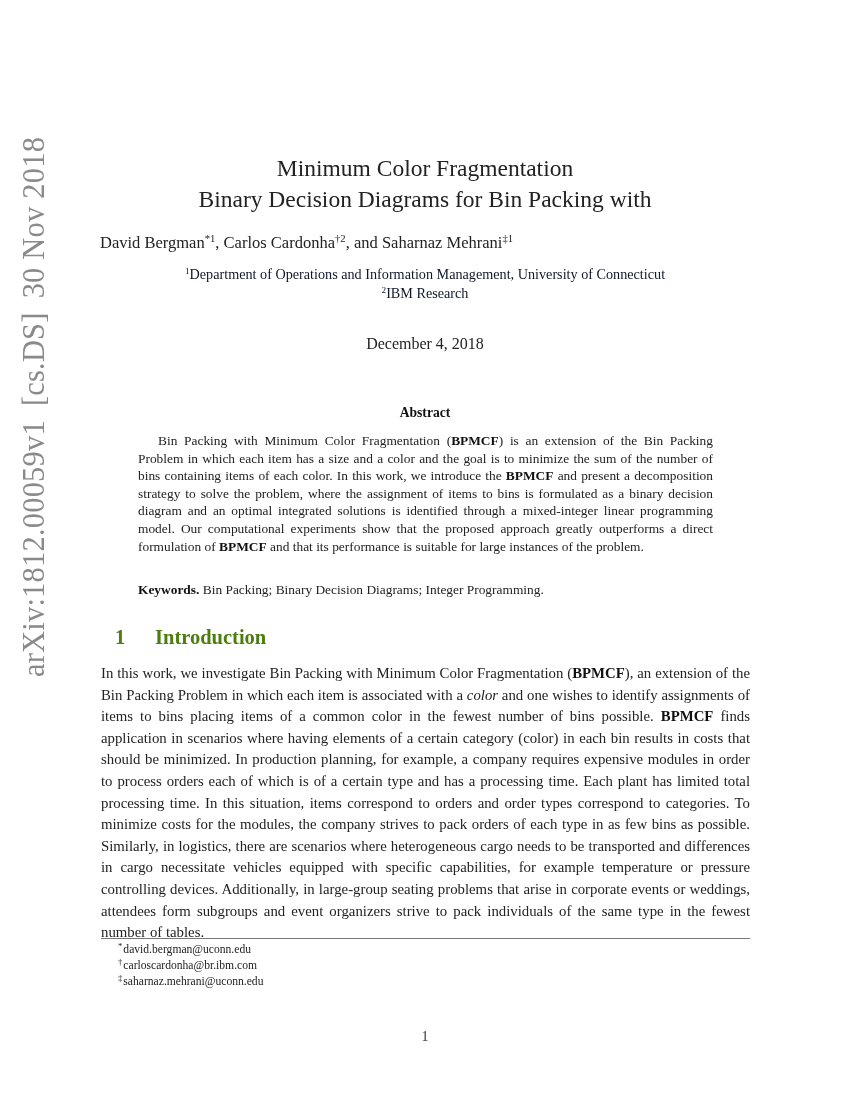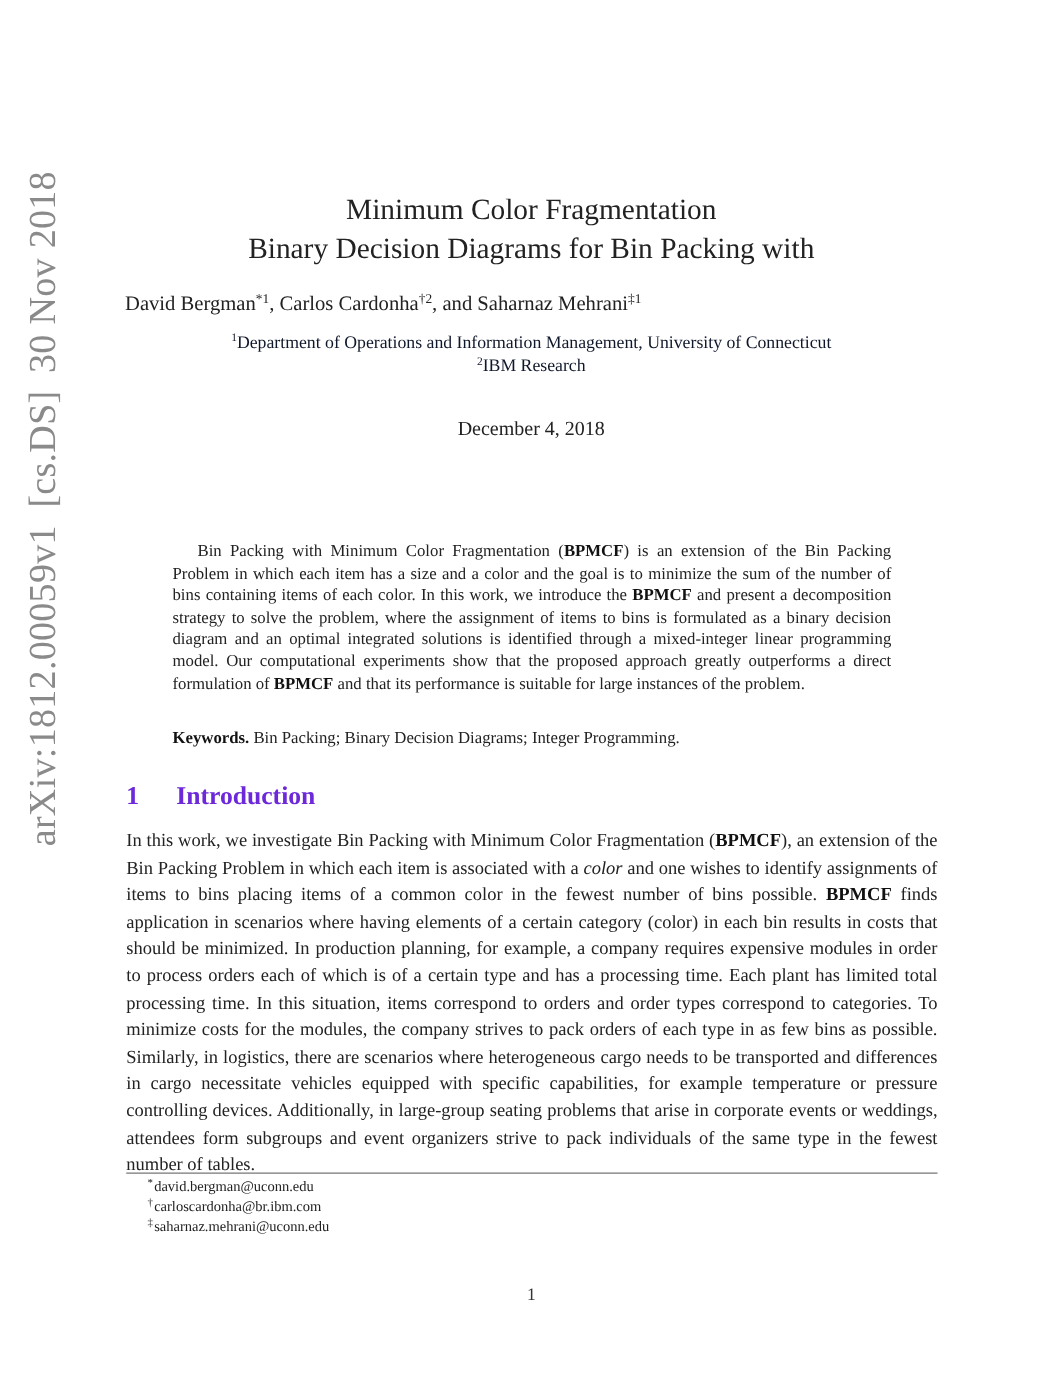--- a/index.html
+++ b/index.html
@@ -61,23 +61,23 @@
       text-indent: 20px; color: #222;
       hyphens: manual;
     }
     .keywords {
       position: absolute; left: 138px; width: 575px; top: 581px;
       font-family: "Liberation Serif", "DejaVu Serif", serif;
       font-size: 13.4px; line-height: 18px; color: #222;
     }
     .keywords b { font-weight: bold; color: #111; }
     .section-head {
-      position: absolute; left: 101px; top: 626px;
+      position: absolute; left: 115px; top: 626px;
       font-family: "Liberation Serif", "DejaVu Serif", serif;
-      font-weight: bold; font-size: 20.5px; color: #6d28d9;
+      font-weight: bold; font-size: 20.5px; color: #4d7c0f;
     }
     .section-head .num { display: inline-block; width: 40px; }
     .intro-body {
       position: absolute; left: 101px; width: 649px; top: 663px;
       font-family: "Liberation Serif", "DejaVu Serif", serif;
       font-size: 14.8px; line-height: 21.6px; text-align: justify;
       color: #222;
     }
     b.acr { font-weight: bold; color: #111; }
     .footnote-rule {
@@ -115,20 +115,21 @@
     <span>David Bergman</span><sup>*1</sup><span>, </span><span>Carlos Cardonha</span><sup>†2</sup><span>, and </span><span>Saharnaz Mehrani</span><sup>‡1</sup>
   </div>
 
   <div class="affil">
     <div><sup>1</sup><span>Department of Operations and Information Management, University of Connecticut</span></div>
     <div><sup>2</sup><span>IBM Research</span></div>
   </div>
 
   <div class="date">December 4, 2018</div>
 
+  <div class="abstract-head">Abstract</div>
 
   <div class="abstract-body"><span>Bin Packing with Minimum Color Fragmentation (</span><b class="acr">BPMCF</b><span>) is an extension of the Bin Packing Problem in which each item has a size and a color and the goal is to minimize the sum of the number of bins containing items of each color. In this work, we introduce the </span><b class="acr">BPMCF</b><span> and present a decomposition strategy to solve the problem, where the assignment of items to bins is formulated as a binary decision diagram and an optimal integrated solutions is identi­fied through a mixed-integer linear programming model. Our computational experiments show that the proposed approach greatly outperforms a direct formulation of </span><b class="acr">BPMCF</b><span> and that its performance is suitable for large instances of the problem.</span></div>
 
   <div class="keywords">
     <b>Keywords.</b>
     <span>Bin Packing; Binary Decision Diagrams; Integer Programming.</span>
   </div>
 
   <div class="section-head">
     <span class="num">1</span><span>Introduction</span>

